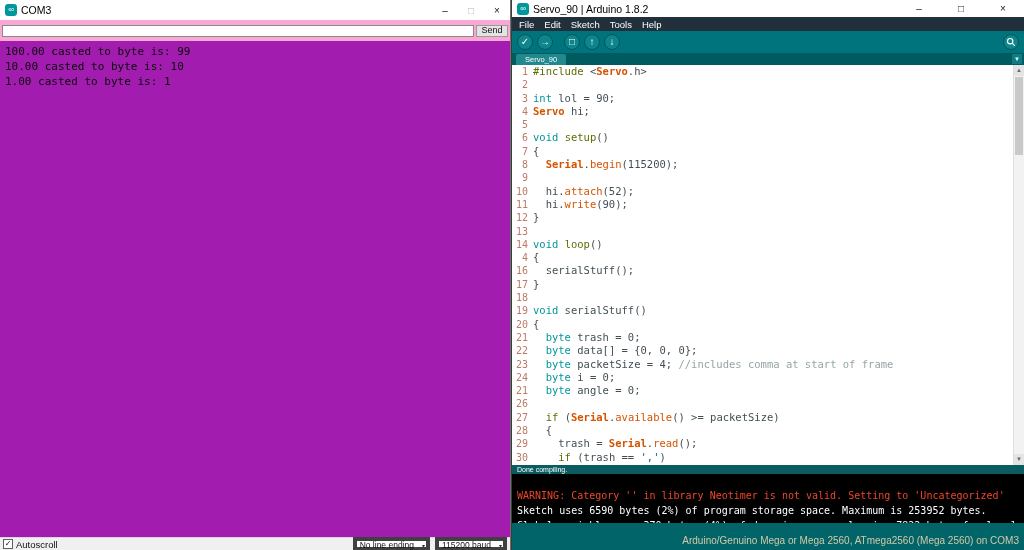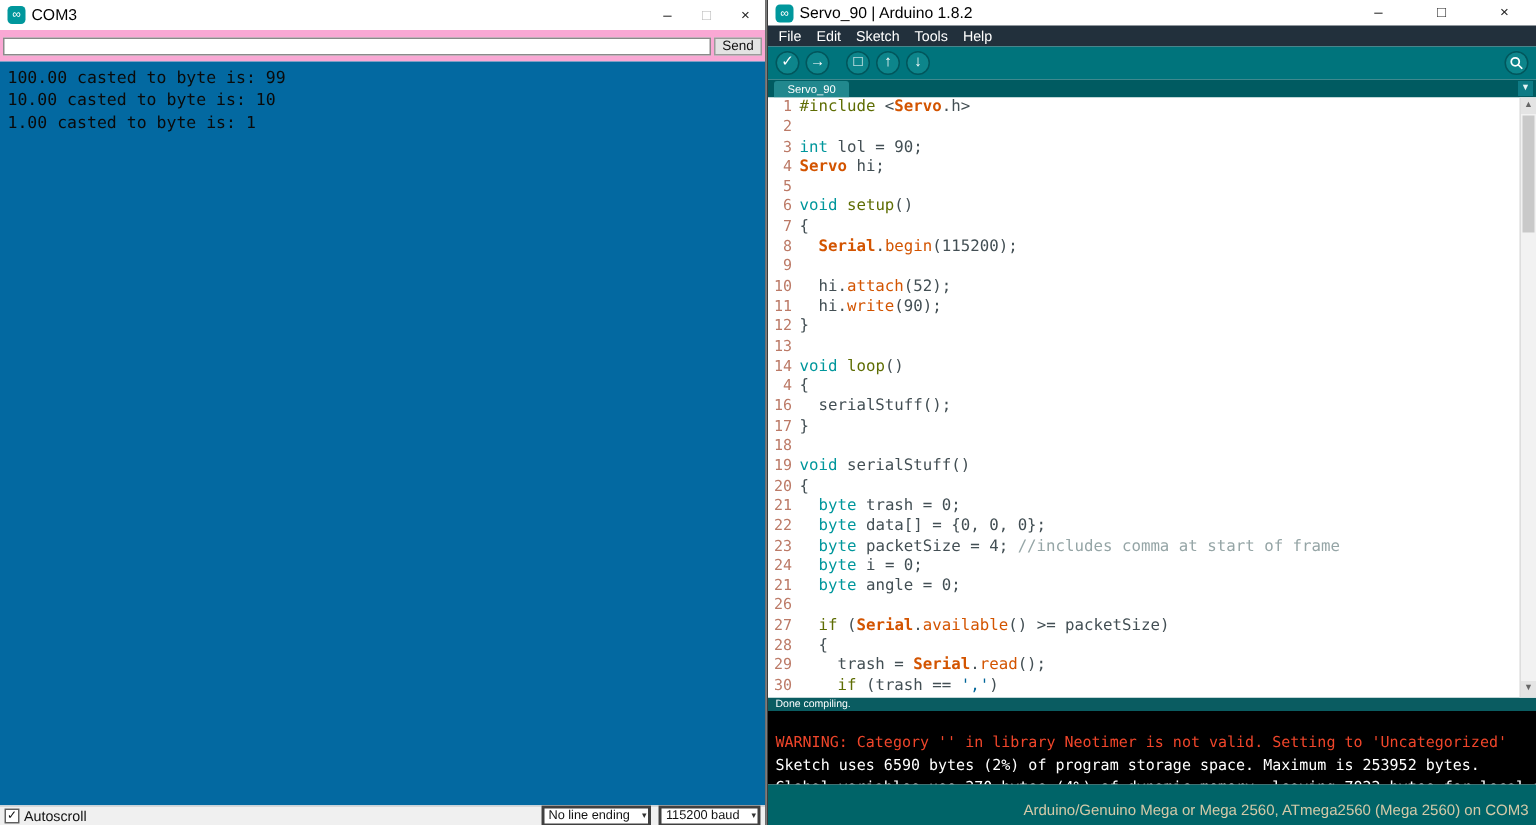--- a/index.html
+++ b/index.html
@@ -22,30 +22,30 @@
   .wbtn { text-align:center; color:#222; font-size:10px; display:flex; align-items:center; justify-content:center; }
   .win-serial .wbtn { width:26px; }
   .win-ide .wbtn { width:42px; }
   .wbtn.disabled { color:#b8b8b8; }
 
   
   .sendrow { height:21px; flex:none; display:flex; align-items:center; gap:2px; padding:4px 2px; background:#f9a8d4; }
   .sendinput { flex:1; height:12px; border:1px solid #8a8a8a; font-size:9px; padding:0 2px; background:#fff; }
   .sendbtn { width:32px; height:12px; font-size:9px; line-height:9px; background:#e3e3e3;
              border:1px solid #9b9b9b; color:#111; }
-  .sm-output { flex:1; background:#0369a1; overflow:hidden; padding:3px 5px;
+  .sm-output { flex:1; background:#a21caf; overflow:hidden; padding:3px 5px;
                font-family:"DejaVu Sans Mono",monospace; font-size:11px; line-height:15px; color:#0a0a0a; }
   .sm-line { white-space:pre; }
   .smbottom { height:13px; flex:none; background:#f0f0f0; border-top:1px solid #d8d8d8;
               display:flex; align-items:center; font-size:9.5px; color:#111; padding:0 3px; }
   .autoscroll { display:flex; align-items:center; gap:3px; }
   .cb { width:10px; height:10px; background:#fff; border:1px solid #5f5f5f; font-size:8px;
         line-height:8px; text-align:center; color:#111; }
   .combos { margin-left:auto; display:flex; gap:5px; }
-  .combo { position:relative; background:#fff; border:2px solid #404040; height:14px;
+  .combo { position:relative; background:#fff; border:4px solid #404040; height:14px;
            line-height:9px; font-size:8.5px; padding:0 12px 0 3px; color:#111; }
   .chev { position:absolute; right:1px; top:1px; font-size:6px; color:#333; }
 
   
   .menubar { height:14px; flex:none; background:var(--menubar-bg,#22303c); display:flex;
              align-items:center; padding-left:2px; }
   .menu-item { color:#fff; font-size:9.5px; padding:12px 5px; }
   .toolbar { height:22px; flex:none; background:var(--toolbar-bg,#00747c); display:flex;
              align-items:center; padding:0 5px; gap:4px; }
   .tbtn { width:16px; height:16px; border-radius:50%; background:#0d858b; border:1px solid #02565c;

